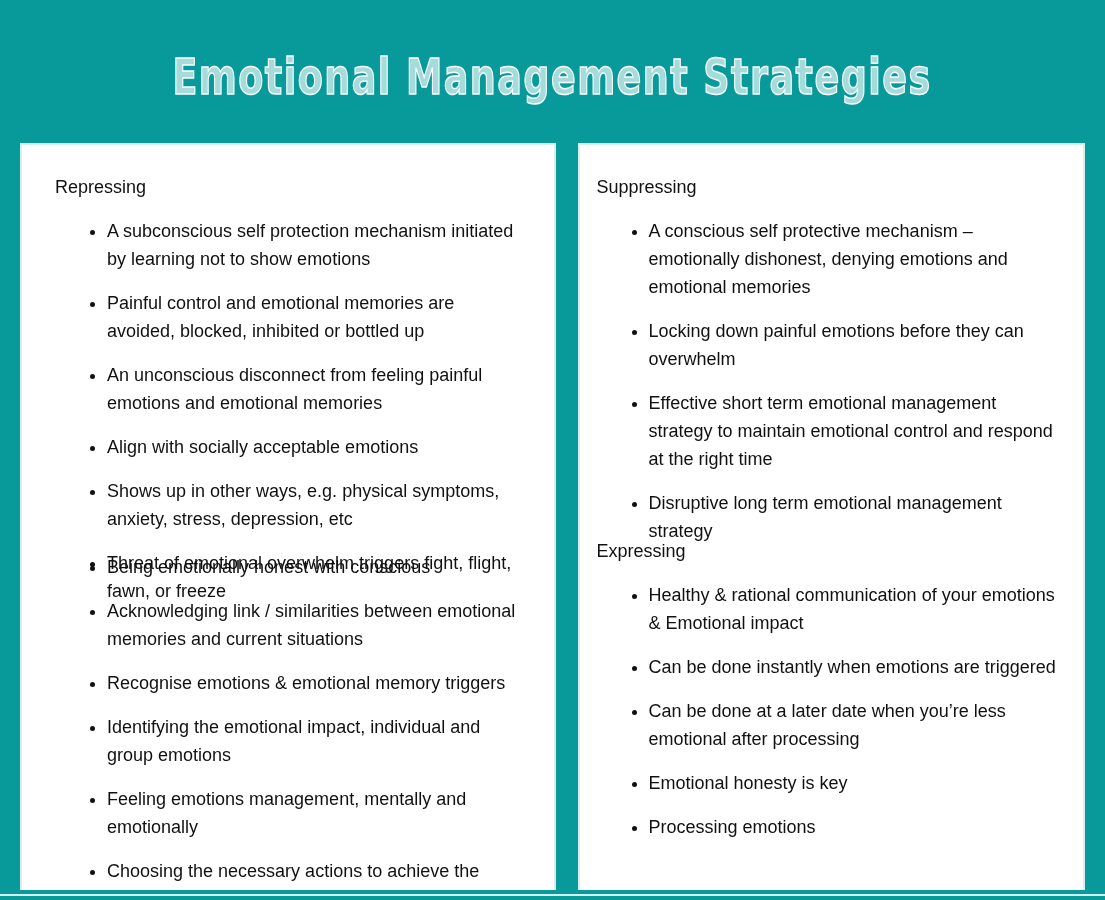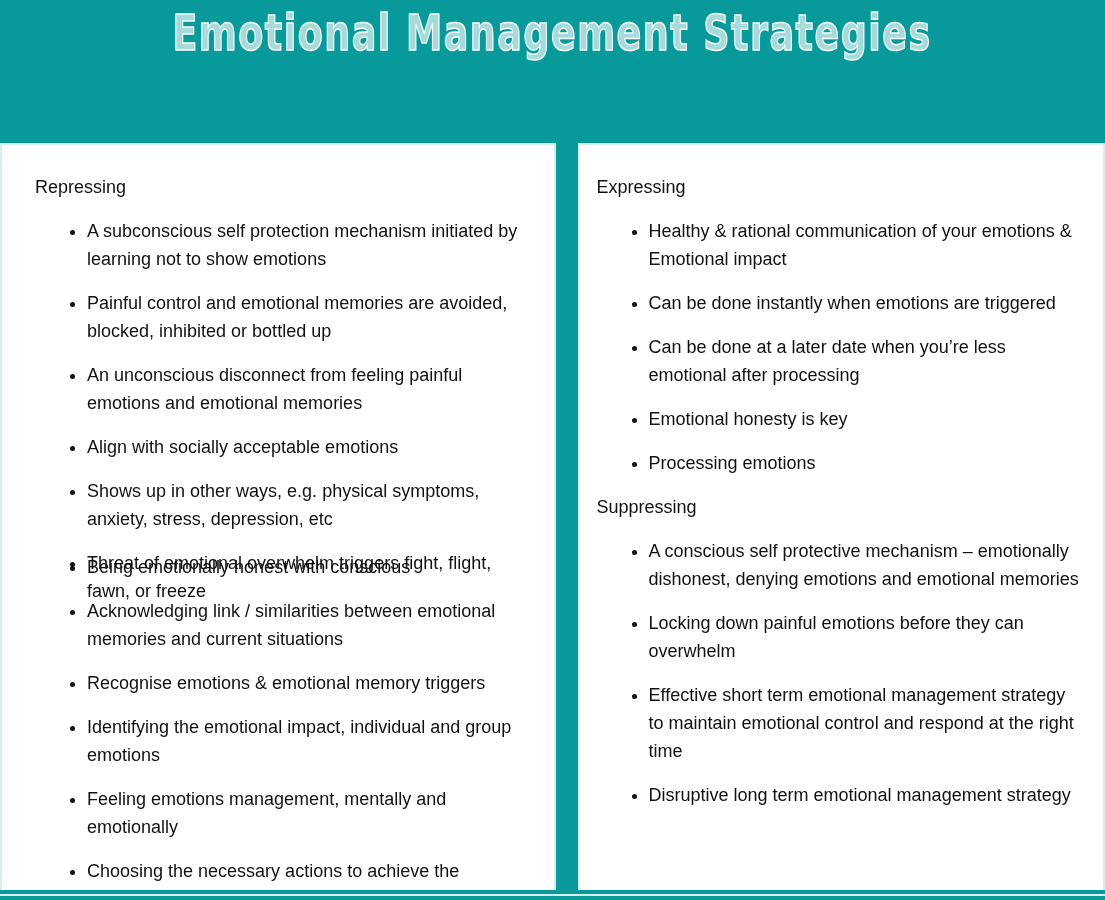--- a/index.html
+++ b/index.html
@@ -18,22 +18,23 @@
     width: 1105px;
     height: 900px;
     background: var(--teal);
     overflow: hidden;
     position: relative;
   }
   
   .header {
     height: 143px;
     display: flex;
+    align-items: center;
     justify-content: center;
-    padding-top: 4px;
+    padding-top: 10px;
   }
   .title {
     margin: 0;
     font-family: "DejaVu Sans", sans-serif;
     font-size: 50px;
     font-weight: 700;
     letter-spacing: 2px;
     white-space: nowrap;
     color: rgba(255,255,255,0.22);
     -webkit-text-stroke: 1.5px rgba(255,255,255,0.95);
@@ -41,21 +42,21 @@
   }
   .title-inner {
     display: inline-block;
     transform: scaleX(0.73);
     transform-origin: center;
   }
   
   .content {
     display: flex;
     gap: 22px;
-    padding: 0 0;
+    padding: 0 20px;
     height: 747px;
   }
   .panel {
     flex: 1 1 0;
     background: var(--panel-bg);
     border: 2px solid var(--pale);
     border-bottom: none;
     color: var(--text);
     font-size: 18px;
     line-height: 28px;
@@ -118,37 +119,37 @@
             <li>Acknowledging link / similarities between emotional memories and current situations</li>
             <li>Recognise emotions &amp; emotional memory triggers</li>
             <li>Identifying the emotional impact, individual and group emotions</li>
             <li>Feeling emotions management, mentally and emotionally</li>
             <li>Choosing the necessary actions to achieve the outcome you want</li>
           </ul>
       </div>
     </section>
 
     <section class="panel panel-right">
+      <div class="section section-first">
+        <h2 class="sec-heading">Suppressing</h2>
+        <ul class="bullets">
+            <li>A conscious self protective mechanism – emotionally dishonest, denying emotions and emotional memories</li>
+            <li>Locking down painful emotions before they can overwhelm</li>
+            <li>Effective short term emotional management strategy to maintain emotional control and respond at the right time</li>
+            <li>Disruptive long term emotional management strategy</li>
+          </ul>
+      </div>
       <div class="section">
         <h2 class="sec-heading">Expressing</h2>
         <ul class="bullets">
             <li>Healthy &amp; rational communication of your emotions &amp; Emotional impact</li>
             <li>Can be done instantly when emotions are triggered</li>
             <li>Can be done at a later date when you’re less emotional after processing</li>
             <li>Emotional honesty is key</li>
             <li>Processing emotions</li>
-          </ul>
-      </div>
-      <div class="section section-first">
-        <h2 class="sec-heading">Suppressing</h2>
-        <ul class="bullets">
-            <li>A conscious self protective mechanism – emotionally dishonest, denying emotions and emotional memories</li>
-            <li>Locking down painful emotions before they can overwhelm</li>
-            <li>Effective short term emotional management strategy to maintain emotional control and respond at the right time</li>
-            <li>Disruptive long term emotional management strategy</li>
           </ul>
       </div>
     </section>
 
   </main>
 
   <div class="bottom-strip"></div>
 
 </div>
 

